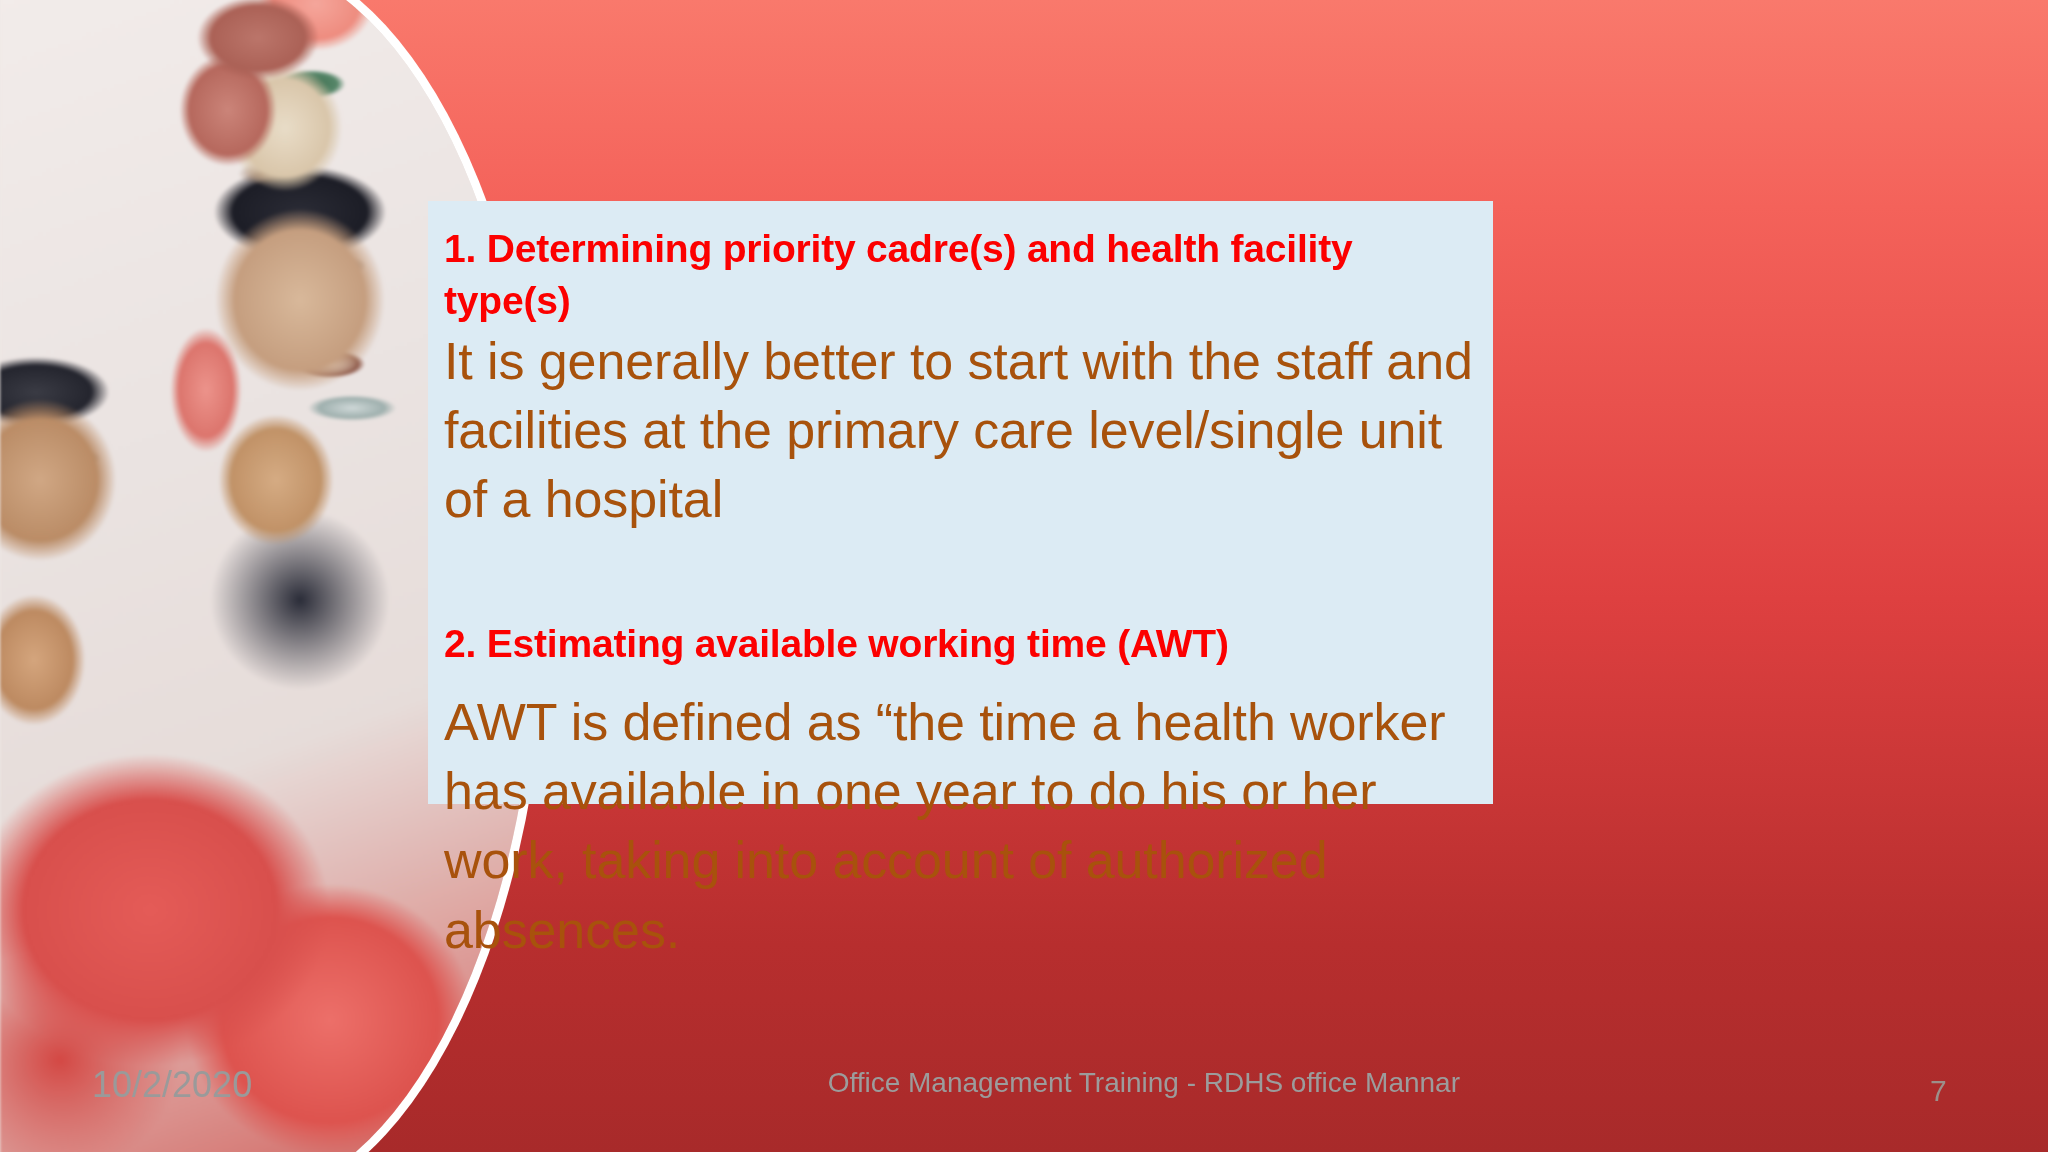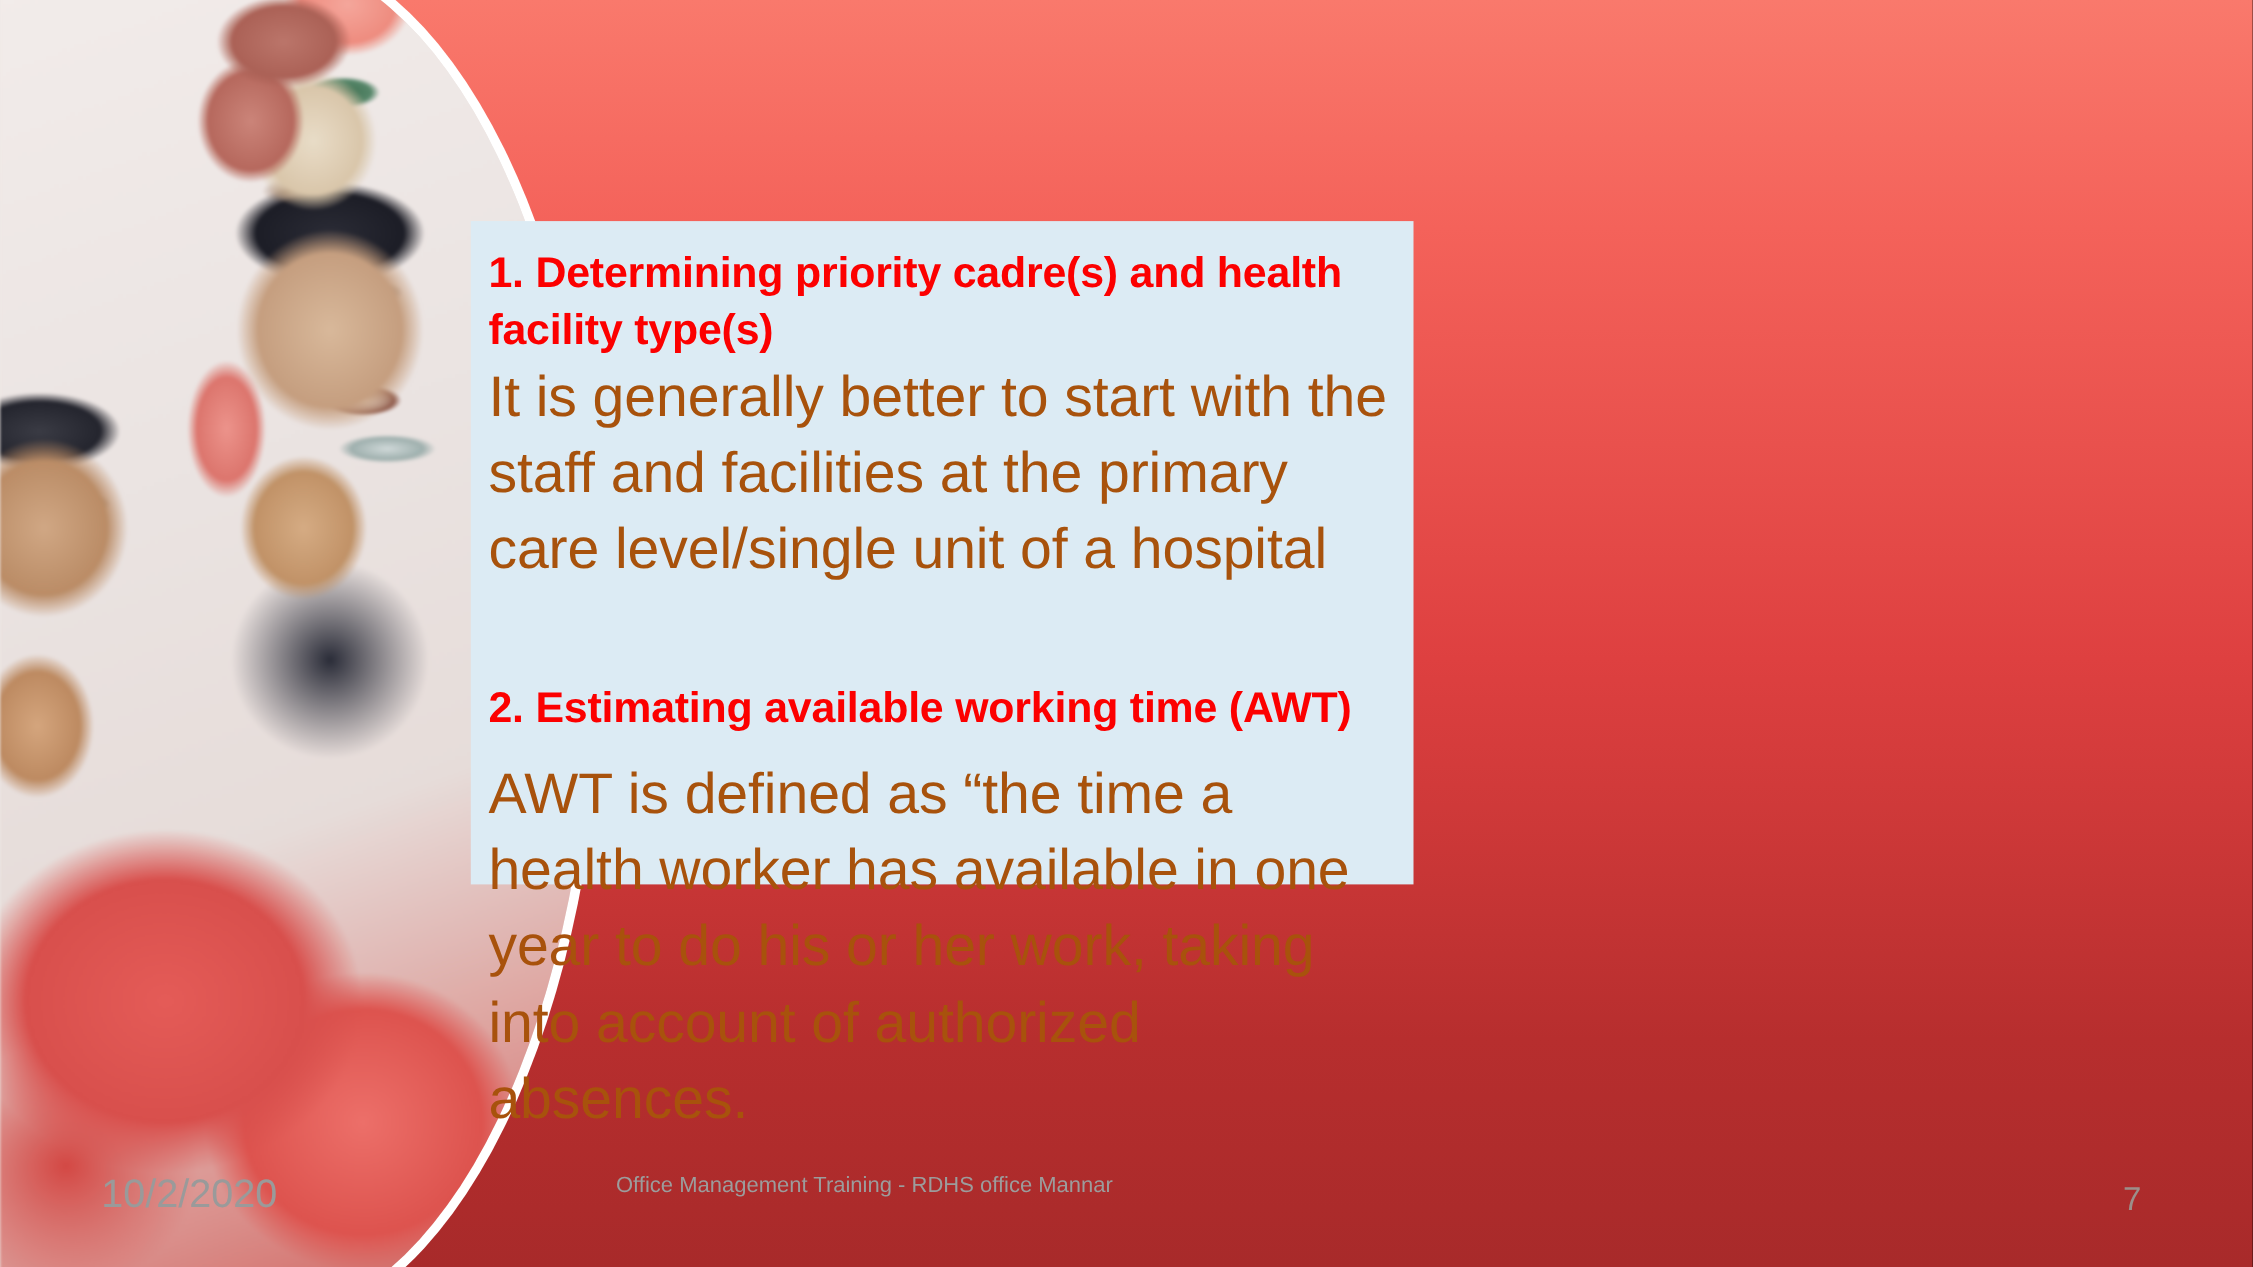--- a/index.html
+++ b/index.html
@@ -98,21 +98,21 @@
     letter-spacing: 0.2px;
     text-shadow: 2px 2px 2px rgba(80,110,115,0.45);
     white-space: nowrap;
   }
 
   
   .body-box {
     position: absolute;
     left: 428px;
     top: 201px;
-    width: 857px;
+    width: 1065px;
     height: 603px;
     background: #DCEBF4;
     padding: 22px 18px 16px 16px;
     box-sizing: border-box;
   }
   .lead {
     font-size: 39px;
     font-weight: bold;
     color: #FC0000;
     line-height: 1.33;
@@ -135,22 +135,22 @@
     left: 92px;
     top: 1064px;
     font-size: 36px;
     color: #9a9a9a;
   }
   .footer-center {
     position: absolute;
     left: 560px;
     top: 1066px;
     width: 900px;
-    text-align: left;
-    font-size: 20px;
+    text-align: right;
+    font-size: 28px;
     line-height: 1.22;
     color: #9c9c9c;
   }
   .footer-number {
     position: absolute;
     left: 1930px;
     top: 1074px;
     font-size: 30px;
     color: #9c8f8a;
   }

